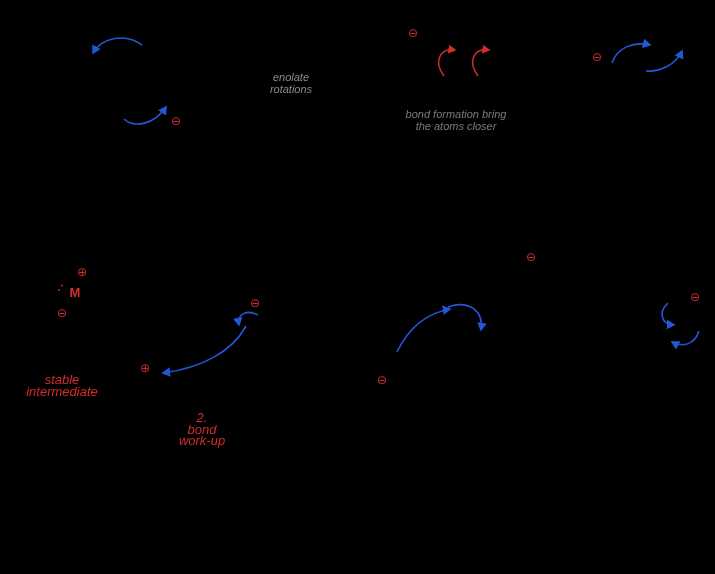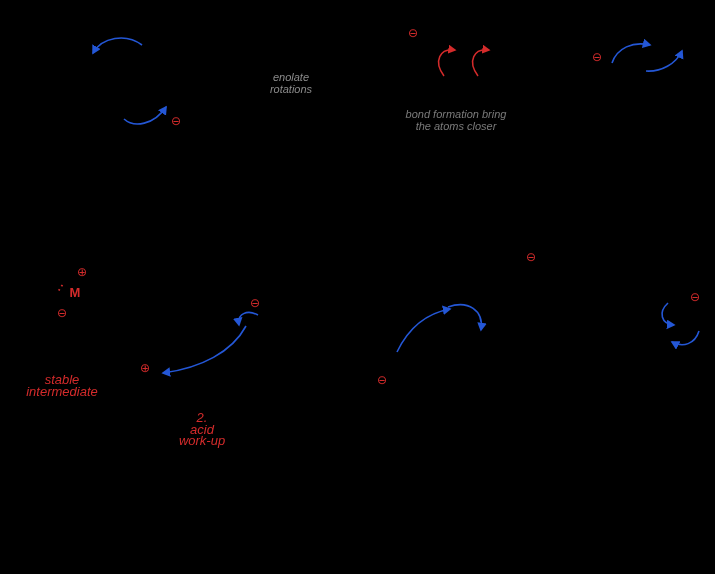--- a/index.html
+++ b/index.html
@@ -108,17 +108,17 @@
     <div>the atoms closer</div>
   </div>
 
   <div class="note note-red" style="left:17px;top:374px;width:90px;">
     <div>stable</div>
     <div>intermediate</div>
   </div>
 
   <div class="note note-red" style="left:162px;top:412px;width:80px;">
     <div>2.</div>
-    <div>acid</div>
+    <div>bond</div>
     <div>work-up</div>
   </div>
 
 </div>
 
 </body></html>

